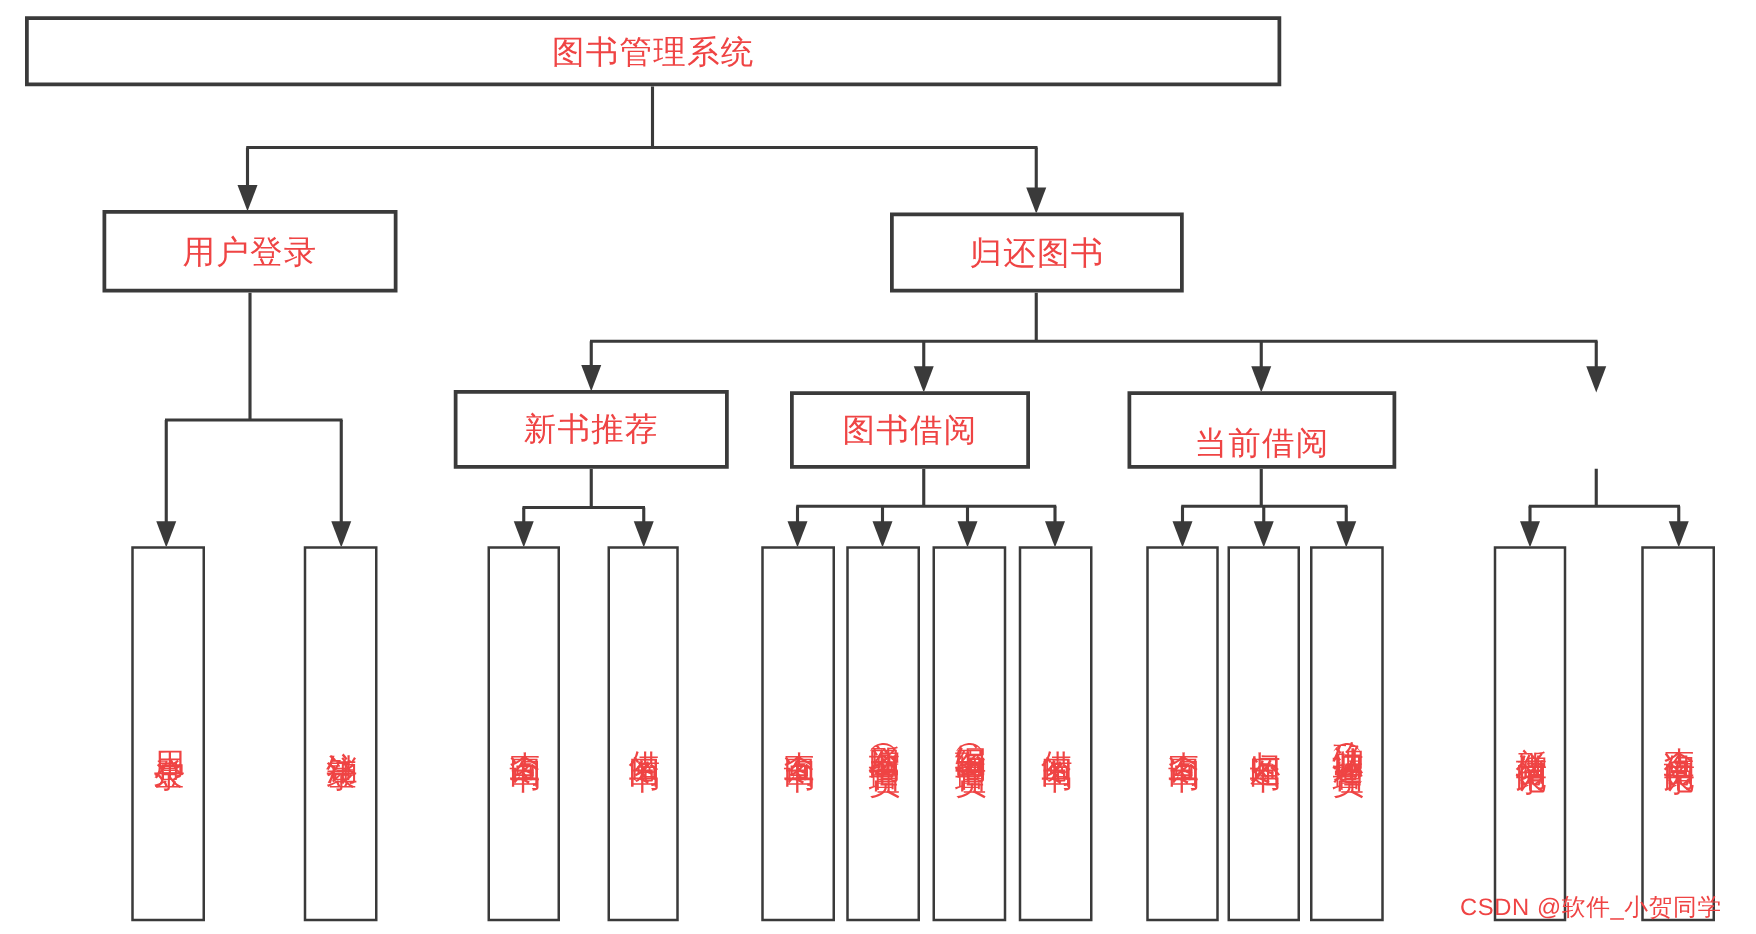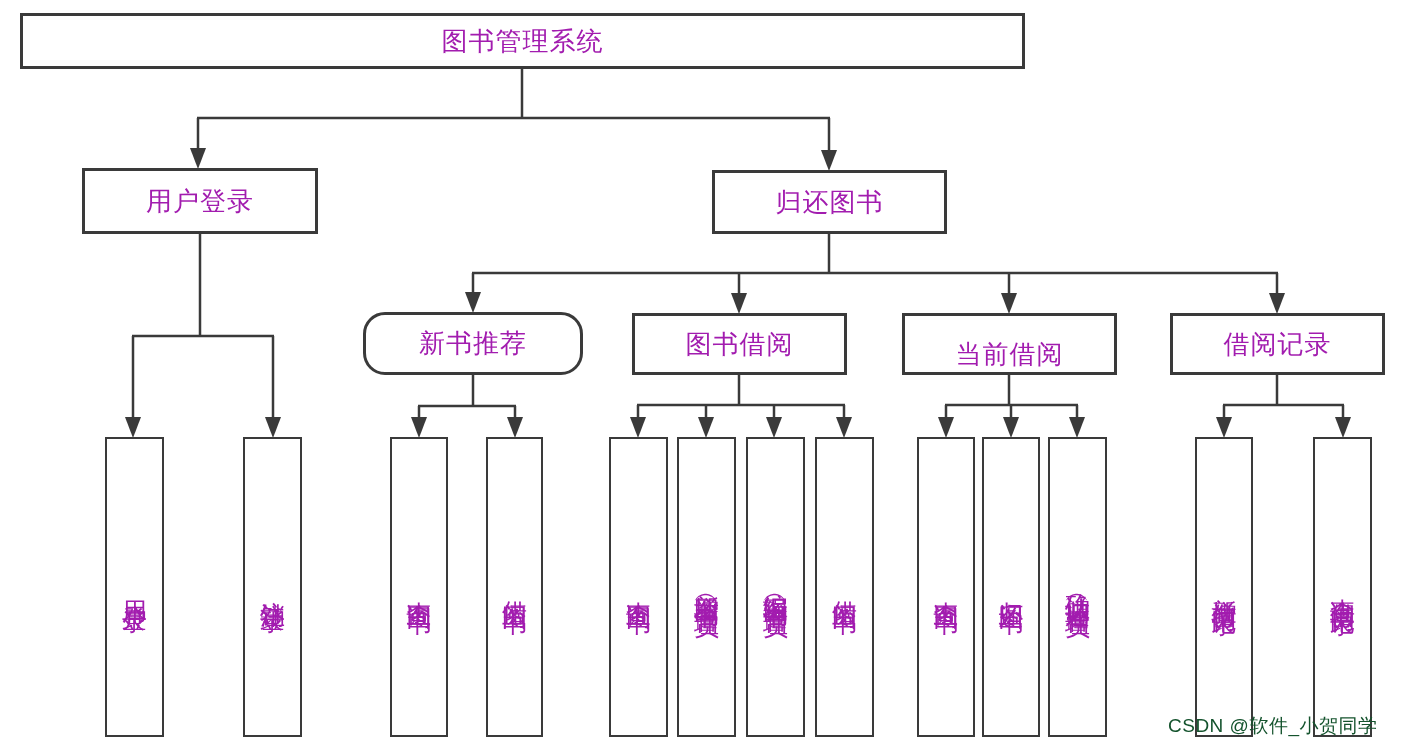--- a/index.html
+++ b/index.html
@@ -20,21 +20,21 @@
     left: 0; top: 0;
     width: 1405px;
     height: 747px;
     z-index: 1;
   }
   .node {
     position: absolute;
     box-sizing: border-box;
     background: #ffffff;
     border: 3px solid #3a3a3a;
-    color: #a21caf;
+    color: #ef4444;
     display: flex;
     align-items: center;
     justify-content: center;
     z-index: 2;
   }
   .hnode {
     font-size: 26px;
     letter-spacing: 1px;
     white-space: nowrap;
   }
@@ -47,21 +47,21 @@
     line-height: 1;
     top: 437px;
     height: 300px;
   }
   .watermark {
     position: absolute;
     left: 1168px;
     top: 713px;
     font-size: 19px;
     letter-spacing: 0.5px;
-    color: #14532d;
+    color: #ef4444;
     z-index: 5;
     white-space: nowrap;
   }
 </style>
 </head>
 <body>
 
 <div class="canvas">
 
   <svg class="connectors" viewBox="0 0 1405 747" xmlns="http://www.w3.org/2000/svg">
@@ -134,31 +134,28 @@
     <span>图书管理系统</span>
   </div>
 
   <div class="node hnode" style="left:82px; top:168px; width:236px; height:66px;">
     <span>用户登录</span>
   </div>
   <div class="node hnode" style="left:712px; top:170px; width:235px; height:64px;">
     <span>归还图书</span>
   </div>
 
-  <div class="node hnode" style="left:363px; top:312px; width:220px; height:63px;border-radius:22px;">
+  <div class="node hnode" style="left:363px; top:312px; width:220px; height:63px;">
     <span>新书推荐</span>
   </div>
-  <div class="node hnode" style="left:632px; top:313px; width:215px; height:62px;">
+  <div class="node hnode" style="left:632px; top:313px; width:192px; height:62px;">
     <span>图书借阅</span>
   </div>
   <div class="node hnode" style="left:902px; top:313px; width:215px; height:62px;align-items:flex-end;">
     <span>当前借阅</span>
-  </div>
-  <div class="node hnode" style="left:1170px; top:313px; width:215px; height:62px;">
-    <span>借阅记录</span>
   </div>
 
   <div class="node vnode" style="left:105px; width:59px;">
     <span>用户登录</span>
   </div>
   <div class="node vnode" style="left:243px; width:59px;">
     <span>注销登录</span>
   </div>
   <div class="node vnode" style="left:390px; width:58px;">
     <span>查询图书</span>

